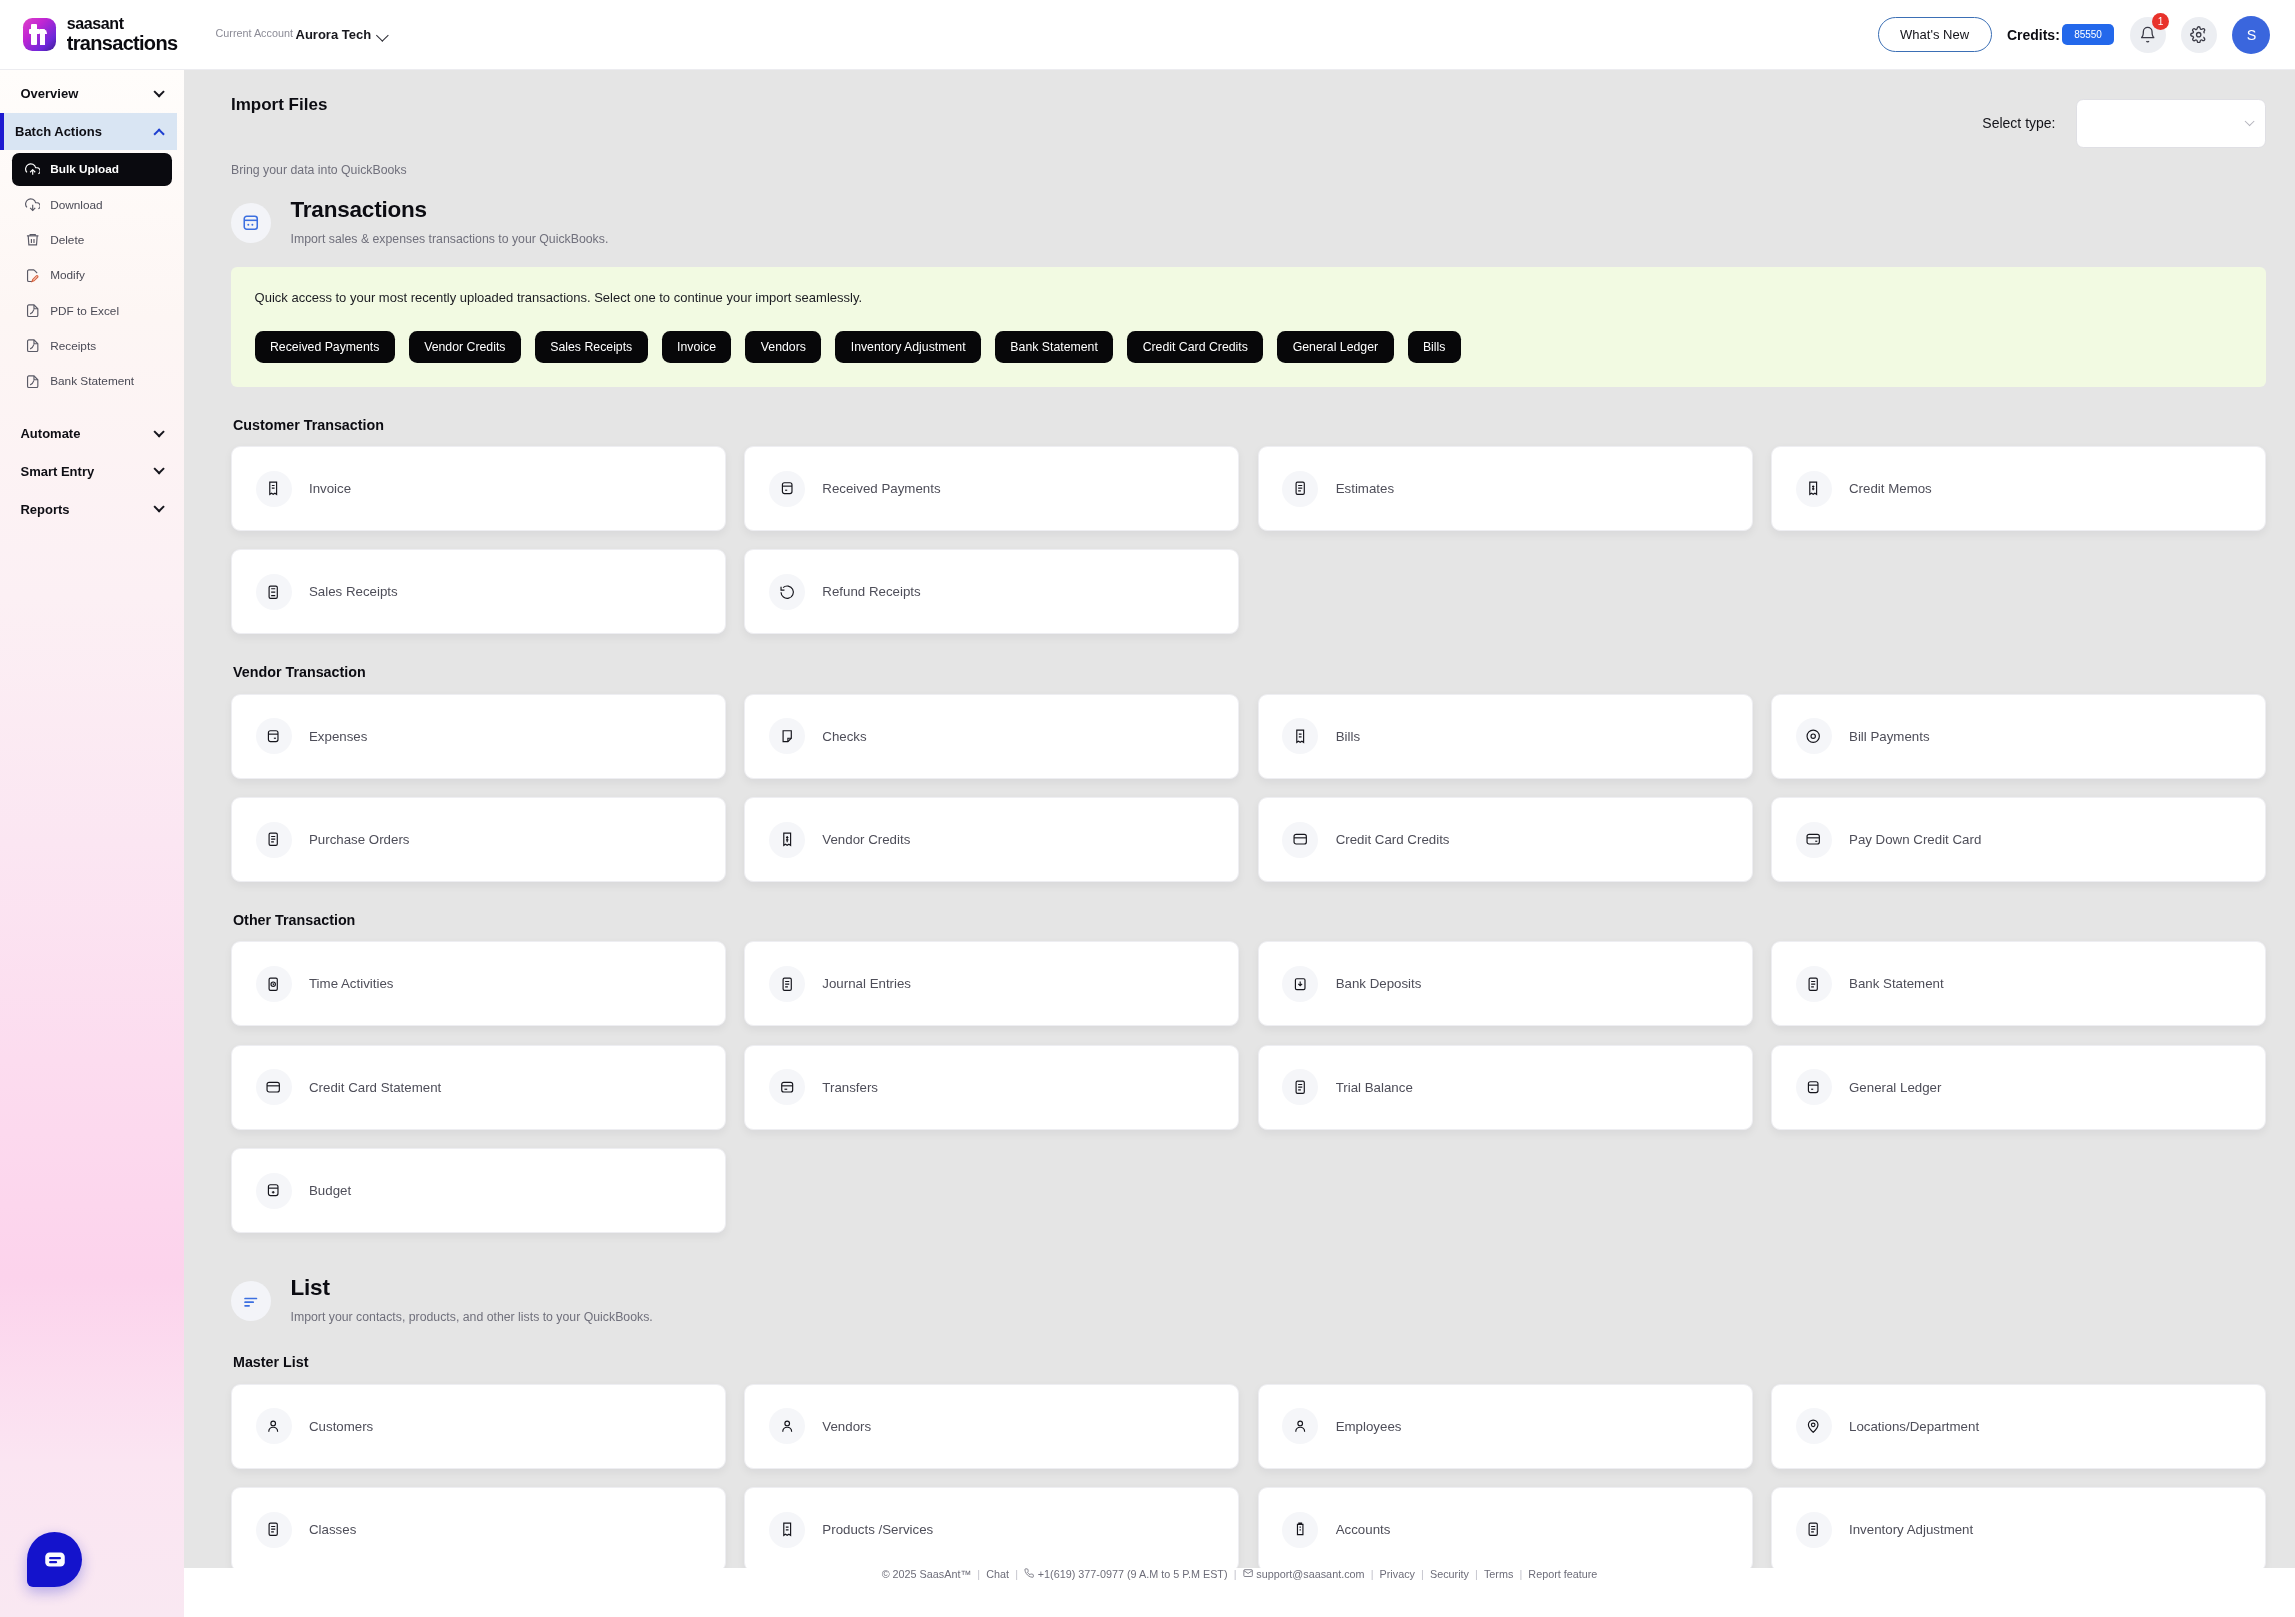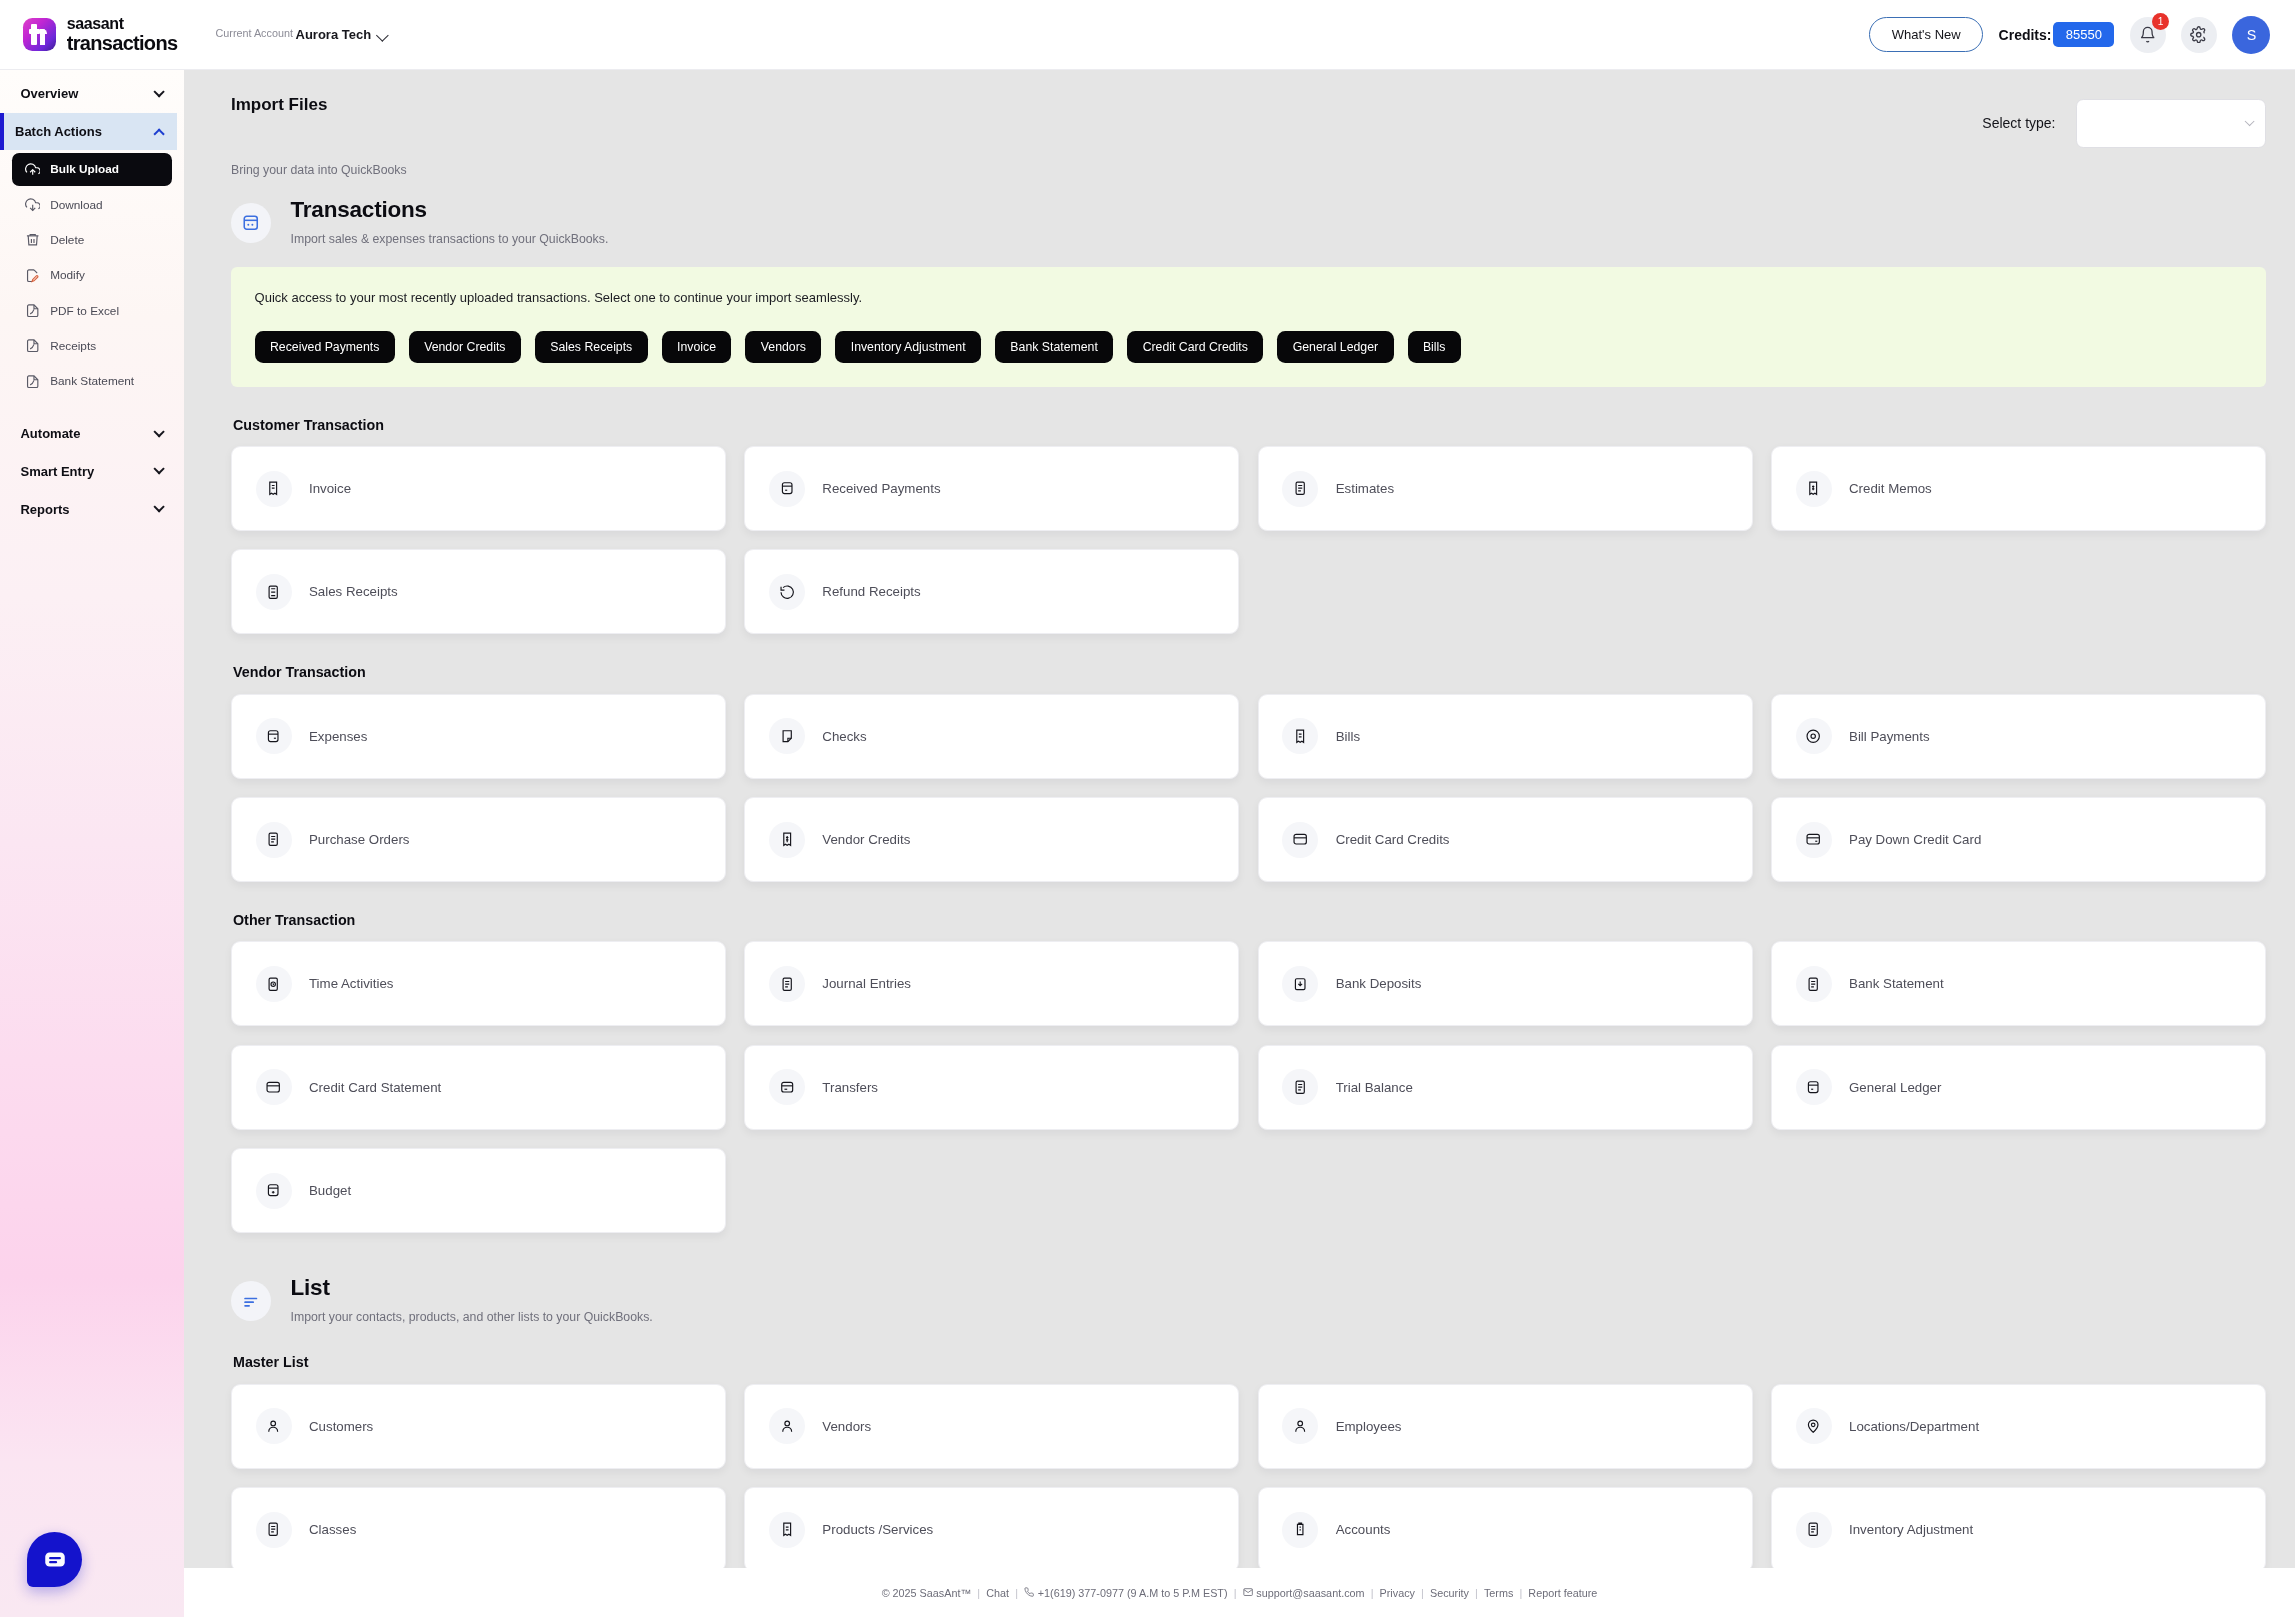--- a/index.html
+++ b/index.html
@@ -49,21 +49,21 @@
   .acct-name { font-size: 13px; color: #17171d; }
   .chev { width: 8.7px; height: 8.7px; border-right: 1.8px solid #2b2b33; border-bottom: 1.8px solid #2b2b33; transform: rotate(45deg) translate(-1.5px,-1.5px); }
 
   .top-right { margin-left: auto; display: flex; align-items: center; gap: 15.4px; }
   .whatsnew {
     border: 1.3px solid #3b6fb5; color: #14141a; background: #fff;
     border-radius: 512px; padding: 8.7px 21.5px; font-size: 13px; cursor: pointer; white-space: nowrap;
   }
   .credits { display: flex; align-items: center; gap: 2px; }
   .credits-label { font-size: 14px; font-weight: 700; color: #0d0d13; }
-  .credits-pill { background: #2368eb; color: #fff; font-size: 13px; border-radius: 5.1px; padding: 4.6px 12.3px; }
+  .credits-pill { background: #2368eb; color: #fff; font-size: 10px; border-radius: 5.1px; padding: 4.6px 12.3px; }
   .icon-btn {
     width: 36px; height: 36px; border-radius: 50%; background: #eceef2;
     display: flex; align-items: center; justify-content: center; position: relative; cursor: pointer;
   }
   .badge {
     position: absolute; top: -3.1px; right: -3.1px; background: #e8322b; color: #fff;
     border-radius: 512px; min-width: 16.4px; height: 16.4px; font-size: 10.2px;
     display: flex; align-items: center; justify-content: center; padding: 0 3.6px;
   }
   .avatar {
@@ -142,21 +142,21 @@
     box-shadow: 0 3.1px 8.2px rgba(16,16,40,0.055); cursor: pointer;
   }
   .card-ic {
     width: 36px; height: 36px; border-radius: 512px; background: #f5f6f9;
     display: flex; align-items: center; justify-content: center; flex: 0 0 36px;
   }
   .card-lb { font-size: 13.3px; color: #4e4e59; }
 
   .footer {
     position: absolute; left: 0; right: 0; bottom: 0; height: 49px;
-    display: flex; align-items: center; justify-content: center;
+    display: flex; align-items: flex-start; justify-content: center;
     font-size: 10.8px; color: #6d6d79; background: #fff;
   }
   .footer span, .footer a { color: #6d6d79; text-decoration: none; }
   .footer .sep { margin: 0 6.1px; color: #c2c2cb; }
   .footer a { cursor: pointer; }
 
   .chat-fab {
     position: absolute; left: 27px; bottom: 30px; width: 55px; height: 55px;
     background: #1413cc; border-radius: 50% 50% 50% 6.1px;
     display: flex; align-items: center; justify-content: center; cursor: pointer;

